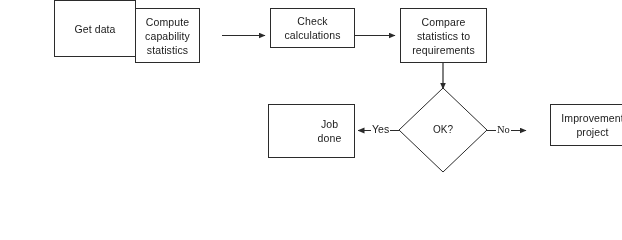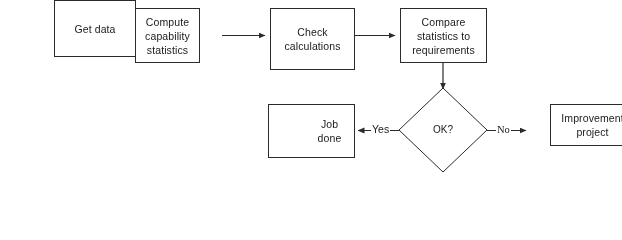--- a/index.html
+++ b/index.html
@@ -95,21 +95,21 @@
   <div class="node-box" style="left:10px; top:0; width:82px; height:57px;margin-left:44px;">
     <span class="node-label">Get data</span>
   </div>
 
   <div class="node-box" style="left:135px; top:8px; width:65px; height:55px;">
     <span class="node-label">Compute
 capability
 statistics</span>
   </div>
 
-  <div class="node-box" style="left:270px; top:8px; width:85px; height:62px;">
+  <div class="node-box" style="left:270px; top:8px; width:85px; height:40px;">
     <span class="node-label">Check
 calculations</span>
   </div>
 
   <div class="node-box" style="left:400px; top:8px; width:87px; height:55px;align-items:center;">
     <span class="node-label">Compare
 statistics to
 requirements</span>
   </div>
 

